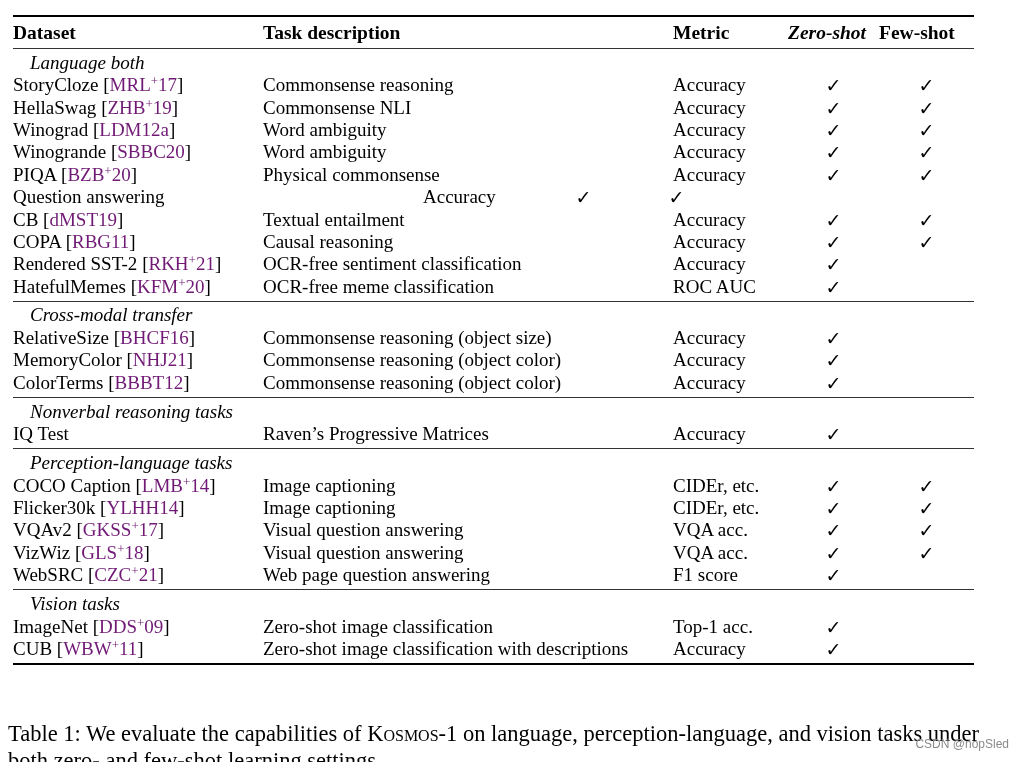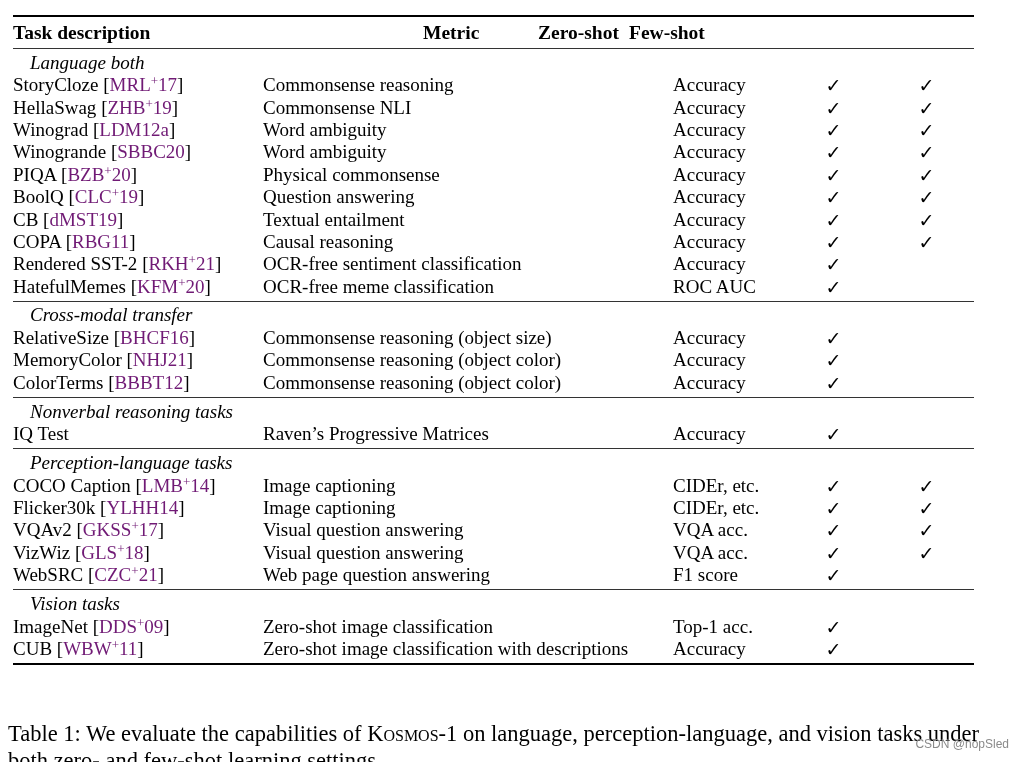--- a/index.html
+++ b/index.html
@@ -12,21 +12,21 @@
   .rule-top { height: 2px; background: #000; }
   .rule-mid { height: 1px; background: #333; }
   .rule-bottom { height: 2px; background: #000; }
   .row { display: flex; align-items: center; height: 22.4px; font-size: 19px; line-height: 22px; white-space: nowrap; }
   .hdr { height: 31px; font-weight: bold; font-size: 19.5px; }
   .c-ds { width: 250px; }
   .c-task { width: 410px; }
   .c-metric { width: 115px; }
   .c-zero { width: 91px; text-align: center; }
   .c-few { width: 95px; text-align: center; }
-  .hdr .c-zero { text-align: left; }
+  .hdr .c-zero { text-align: left; font-style: italic; }
   .hdr .c-few { text-align: left; }
   .sect { font-style: italic; padding-left: 17px; height: 23px; }
   .cite { color: #701a75; }
   sup { font-size: 13px; line-height: 0; vertical-align: 6px; }
   .check { font-family: "DejaVu Sans", sans-serif; font-size: 19px; }
   .group { padding-top: 2px; padding-bottom: 3px; }
   .caption {
     position: absolute; left: 8px; top: 720px; width: 990px;
     font-size: 22.5px; line-height: 27px;
   }
@@ -36,20 +36,21 @@
     font-family: Liberation Sans, sans-serif;
     font-size: 12px; color: #8a8a8a;
   }
 </style>
 </head>
 <body>
 
 <div class="table-wrap">
   <div class="rule-top"></div>
   <div class="row hdr">
+    <div class="c-ds">Dataset</div>
     <div class="c-task">Task description</div>
     <div class="c-metric">Metric</div>
     <div class="c-zero">Zero-shot</div>
     <div class="c-few">Few-shot</div>
   </div>
   <div class="rule-mid"></div>
   <div id="sections">
       <div class="group">
         <div class="row sect">Language both</div>
         <div class="row">
@@ -81,21 +82,20 @@
           <div class="c-few check">✓</div>
         </div>
         <div class="row">
           <div class="c-ds"><span>PIQA</span> [<span class="cite"><span>BZB</span><sup>+</sup><span>20</span></span>]</div>
           <div class="c-task">Physical commonsense</div>
           <div class="c-metric">Accuracy</div>
           <div class="c-zero check">✓</div>
           <div class="c-few check">✓</div>
         </div>
         <div class="row">
-          <div class="c-ds"><span>BoolQ</span> [<span class="cite"><span>CLC</span><sup>+</sup><span>19</span></span>]</div>
           <div class="c-task">Question answering</div>
           <div class="c-metric">Accuracy</div>
           <div class="c-zero check">✓</div>
           <div class="c-few check">✓</div>
         </div>
         <div class="row">
           <div class="c-ds"><span>CB</span> [<span class="cite"><span>dMST19</span></span>]</div>
           <div class="c-task">Textual entailment</div>
           <div class="c-metric">Accuracy</div>
           <div class="c-zero check">✓</div>

